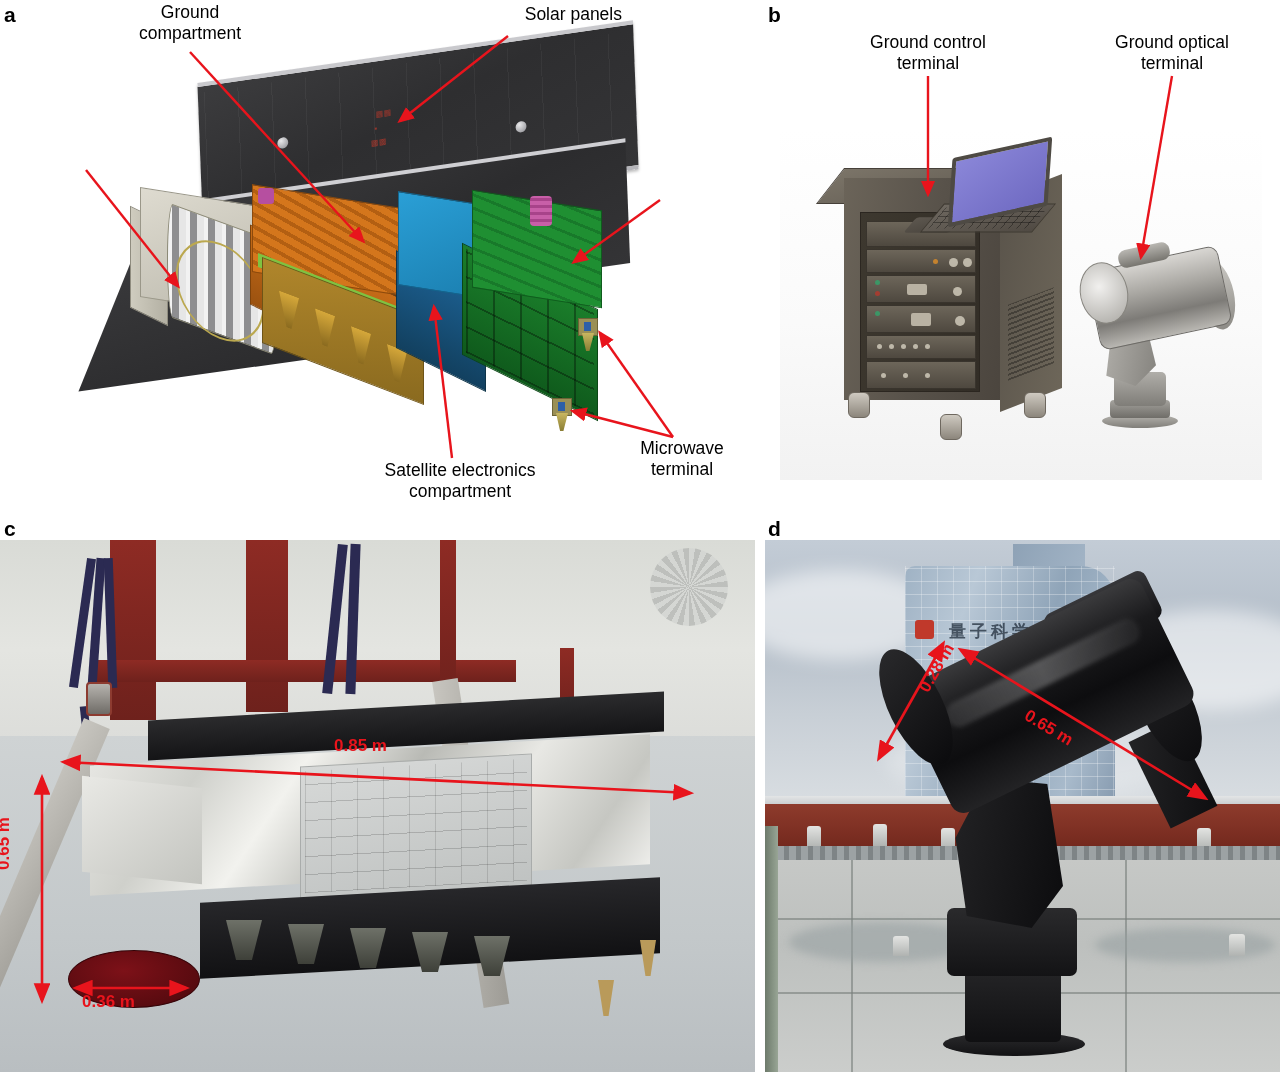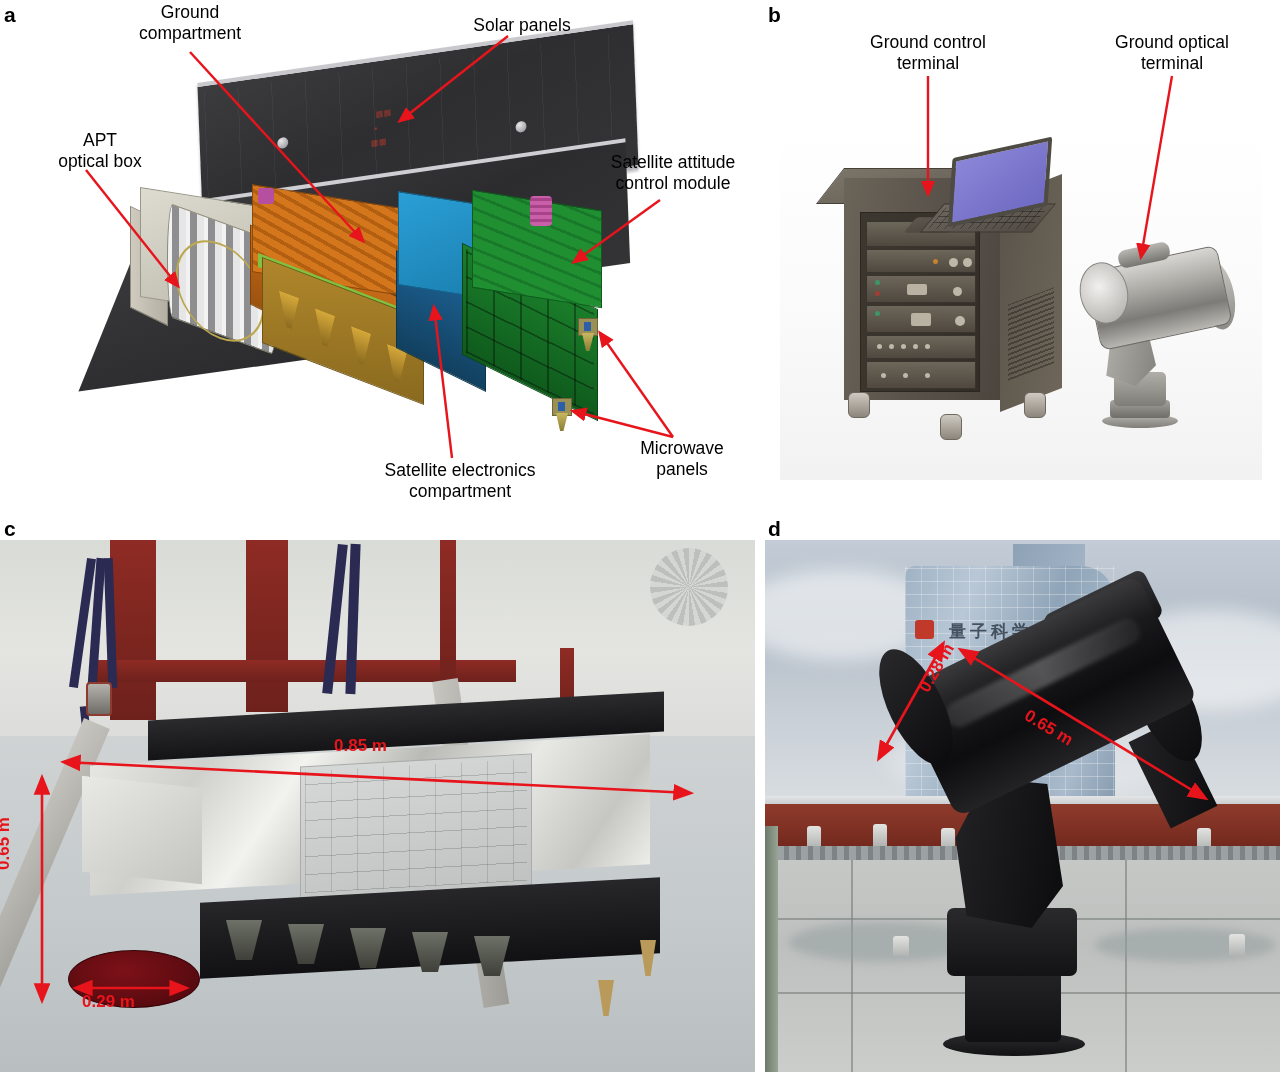--- a/index.html
+++ b/index.html
@@ -310,29 +310,25 @@
     <line x1="660" y1="200" x2="574" y2="262" stroke="#e8141c" stroke-width="2.4" marker-end="url(#ah)"></line>
 
     <line x1="452" y1="458" x2="434" y2="307" stroke="#e8141c" stroke-width="2.4" marker-end="url(#ah)"></line>
 
     <line x1="673" y1="437" x2="600" y2="333" stroke="#e8141c" stroke-width="2.4" marker-end="url(#ah)"></line>
     <line x1="673" y1="437" x2="573" y2="411" stroke="#e8141c" stroke-width="2.4" marker-end="url(#ah)"></line>
   </svg>
 
   <div class="anno" style="left:90px;top:2px;width:200px;">Ground
 compartment</div>
-  <div class="anno" style="left:422px;top:15px;width:200px;">Solar panels</div>
-  <div class="anno" style="left:20px;top:130px;width:160px;">APT
-optical box</div>
-  <div class="anno" style="left:588px;top:152px;width:170px;">Satellite attitude
-control module</div>
+  <div class="anno" style="left:422px;top:4px;width:200px;text-align:right;">Solar panels</div>
   <div class="anno" style="left:360px;top:460px;width:200px;">Satellite electronics
 compartment</div>
   <div class="anno" style="left:612px;top:438px;width:140px;">Microwave
-panels</div>
+terminal</div>
 </div>
 
 <div class="panel" id="panelB">
 
   <div class="plabel" style="left:6px;top:4px;">b</div>
 
   <div class="bBg"></div>
 
   <div class="rackTopPlate"></div>
   <div class="rackBody"></div>
@@ -454,21 +450,21 @@
         <path d="M8,0 L0,3.2 L8,6.4 z" fill="#e8141c"></path>
       </marker>
     </defs>
     <line x1="64" y1="222" x2="690" y2="253" stroke="#e8141c" stroke-width="2.6" marker-start="url(#ahcS)" marker-end="url(#ahc)"></line>
     <line x1="42" y1="238" x2="42" y2="460" stroke="#e8141c" stroke-width="2.6" marker-start="url(#ahcS)" marker-end="url(#ahc)"></line>
     <line x1="76" y1="448" x2="186" y2="448" stroke="#e8141c" stroke-width="2.6" marker-start="url(#ahcS)" marker-end="url(#ahc)"></line>
   </svg>
 
   <div class="dimtext" style="left:334px;top:196px;">0.85 m</div>
   <div class="dimtext" style="left:-6px;top:330px;transform:rotate(-90deg);transform-origin:left top;">0.65 m</div>
-  <div class="dimtext" style="left:82px;top:452px;">0.29 m</div>
+  <div class="dimtext" style="left:82px;top:452px;">0.36 m</div>
 </div>
 
 <div class="plabel" style="left:768px;top:518px;">d</div>
 
 <div class="panel" id="panelD">
 
   <div class="dSky"></div>
   <div class="dCloud" style="left:-30px;top:30px;width:210px;height:90px;"></div>
   <div class="dCloud" style="left:330px;top:70px;width:230px;height:100px;"></div>
   <div class="dCloud" style="left:120px;top:180px;width:300px;height:80px;opacity:.5;"></div>

